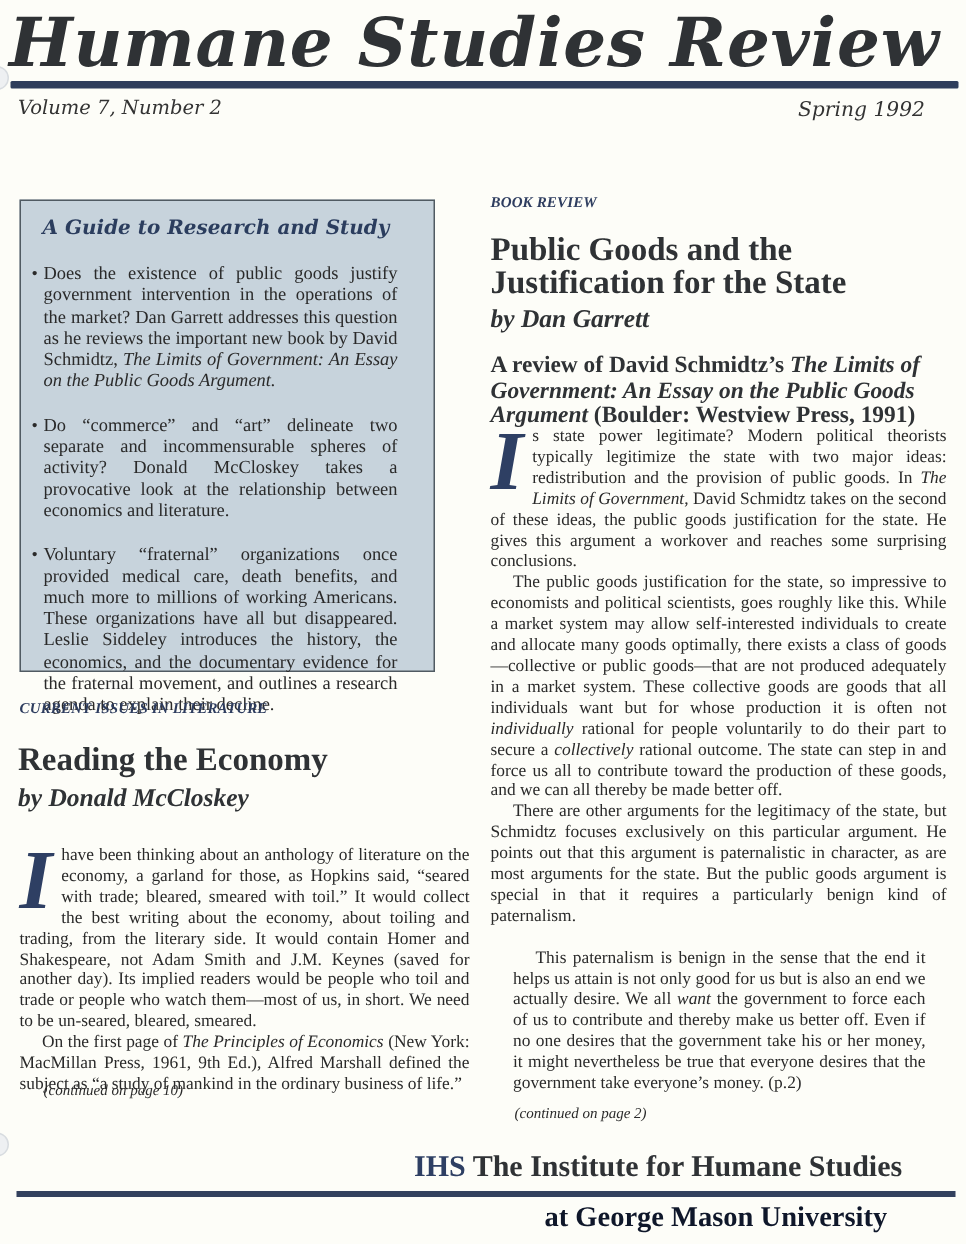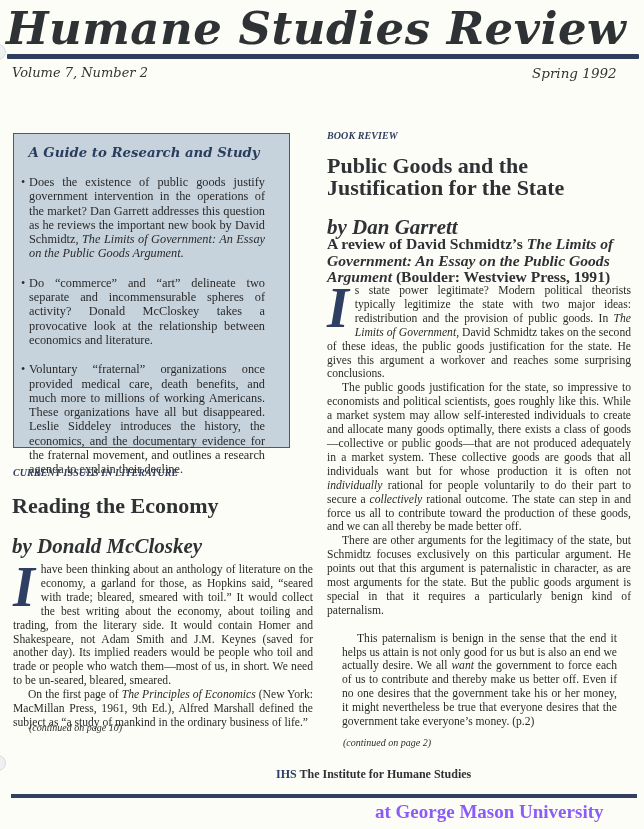--- a/index.html
+++ b/index.html
@@ -70,21 +70,21 @@
   }
   .kicker-left { position: absolute; left: 13px; top: 467px; }
   .kicker-right { position: absolute; left: 327px; top: 130px; }
 
   .headline {
     font-family: Liberation Serif, serif; font-weight: bold;
     font-size: 22px; line-height: 22px; color: #2f3235;
   }
   .byline {
     font-family: "Liberation Serif", serif; font-weight: bold; font-style: italic;
-    font-size: 21px; color: #2f3235; margin-top: 12px;
+    font-size: 17px; color: #2f3235;
   }
 
   .left-headline { position: absolute; left: 12px; top: 495px; }
   .left-byline { position: absolute; left: 12px; top: 522px; }
 
   .right-headline { position: absolute; left: 327px; top: 155px; width: 300px; }
   .right-byline { position: absolute; left: 327px; top: 203px; }
 
   .review-of {
     position: absolute; left: 327px; top: 236px; width: 304px;
@@ -118,31 +118,31 @@
   .continued {
     font-style: italic; font-size: 10px; color: #2a2a2a; margin-left: 16px;
   }
   .continued-left { position: absolute; left: 13px; top: 722px; }
   .continued-right { position: absolute; left: 327px; top: 737px; }
 
   
   .footer-line1 {
     position: absolute; left: 276px; top: 767px;
     font-family: "Liberation Serif", serif; font-weight: bold;
-    font-size: 12px; color: #2f3235; white-space: nowrap;
+    font-size: 20px; color: #2f3235; white-space: nowrap;
   }
   .footer-line1 .ihs { color: #2e3f63; }
   .footer-rule {
     position: absolute; left: 11px; top: 794px; width: 626px; height: 4px;
     background: #33415e;
   }
   .footer-line2 {
     position: absolute; left: 363px; top: 801px;
     font-family: "Liberation Serif", serif; font-weight: bold;
-    font-size: 19px; color: #8b5cf6; white-space: nowrap; margin-left: 12px;
+    font-size: 19px; color: #0f172a; white-space: nowrap;
   }
   .hole {
     position: absolute; left: -10px; width: 16px; height: 16px;
     border-radius: 50%; border: 1px solid #d8dce0; background: #eef0f2;
   }
 </style>
 </head>
 <body>
 
 <div class="hole" style="top:44px"></div>

